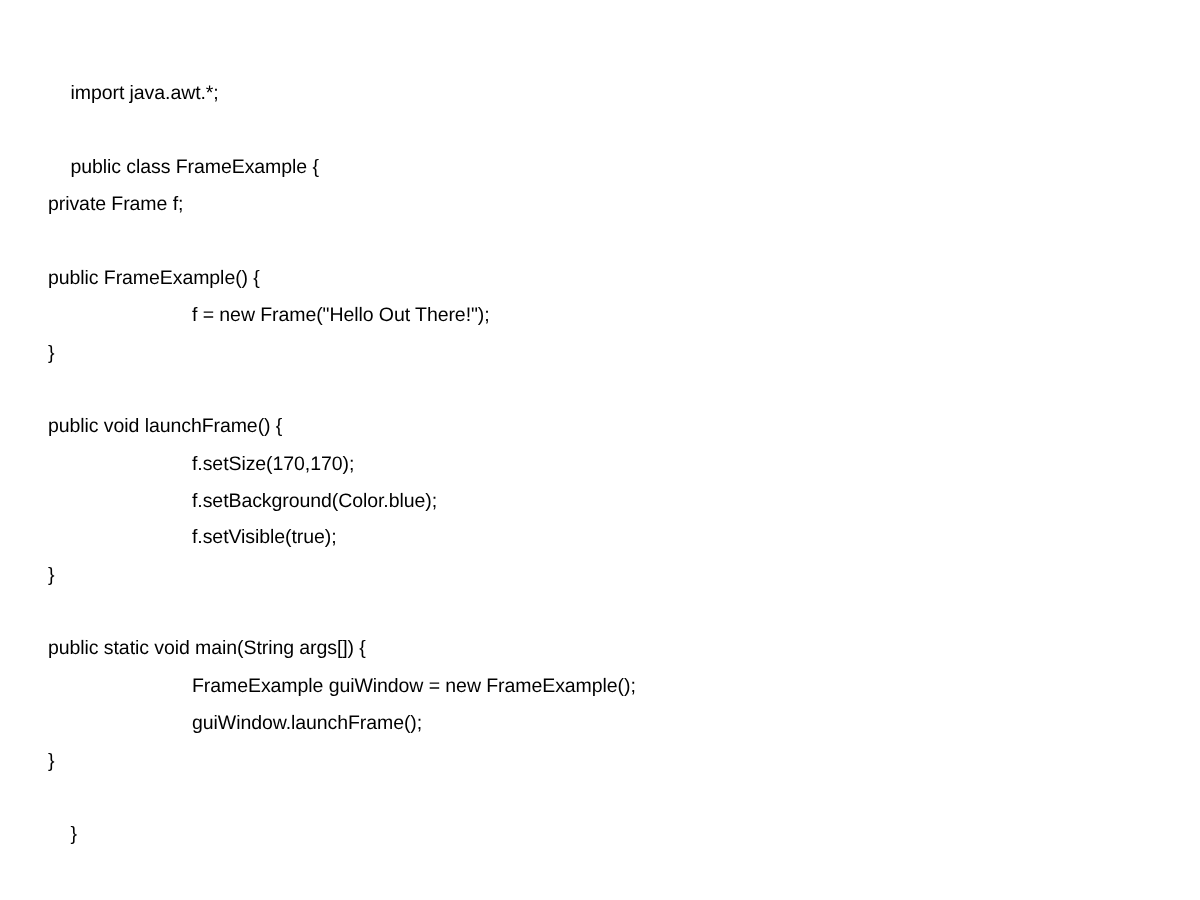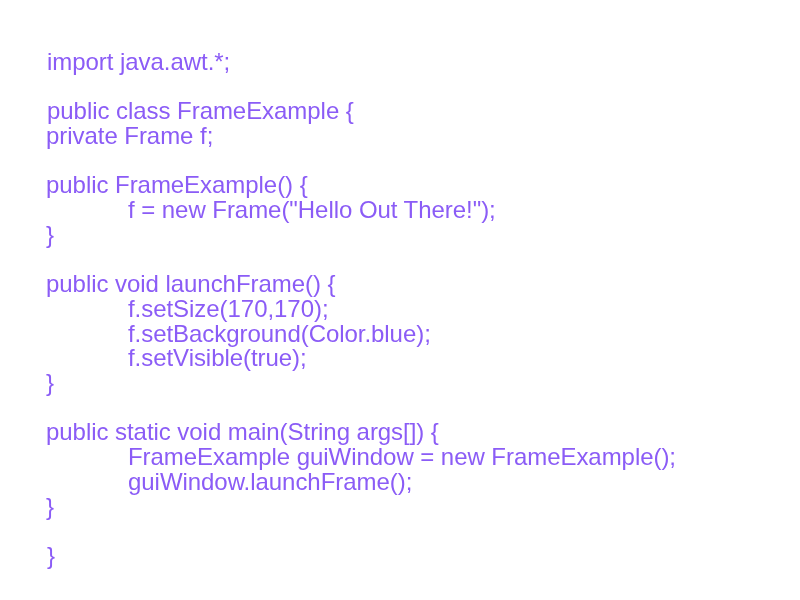--- a/index.html
+++ b/index.html
@@ -24,29 +24,29 @@
     position: absolute;
     left: 0;
     top: 50px;
     width: 800px;
     padding: 0;
     margin: 0;
   }
   .code-line {
     display: block;
     font-family: "Liberation Sans", sans-serif;
-    font-size: 24px;
+    font-size: 13px;
     line-height: 24.7px;
-    color: #8b5cf6;
+    color: #000000;
     white-space: pre;
     letter-spacing: -0.05px;
     min-height: 24.7px;
   }
   .indent-0 { padding-left: 47px; }
-  .indent-1 { padding-left: 46px; }
+  .indent-1 { padding-left: 32px; }
   .indent-2 { padding-left: 128px; }
   .code-line.blank {
     height: 24.7px;
   }
 </style>
 </head>
 <body>
 
 <div id="slide">
   <pre id="code-listing"><span class="code-line indent-0">import java.awt.*;</span><span class="code-line indent-0 blank"></span><span class="code-line indent-0">public class FrameExample {</span><span class="code-line indent-1">private Frame f;</span><span class="code-line indent-0 blank"></span><span class="code-line indent-1">public FrameExample() {</span><span class="code-line indent-2">f = new Frame("Hello Out There!");</span><span class="code-line indent-1">}</span><span class="code-line indent-0 blank"></span><span class="code-line indent-1">public void launchFrame() {</span><span class="code-line indent-2">f.setSize(170,170);</span><span class="code-line indent-2">f.setBackground(Color.blue);</span><span class="code-line indent-2">f.setVisible(true);</span><span class="code-line indent-1">}</span><span class="code-line indent-0 blank"></span><span class="code-line indent-1">public static void main(String args[]) {</span><span class="code-line indent-2">FrameExample guiWindow = new FrameExample();</span><span class="code-line indent-2">guiWindow.launchFrame();</span><span class="code-line indent-1">}</span><span class="code-line indent-0 blank"></span><span class="code-line indent-0">}</span></pre>

